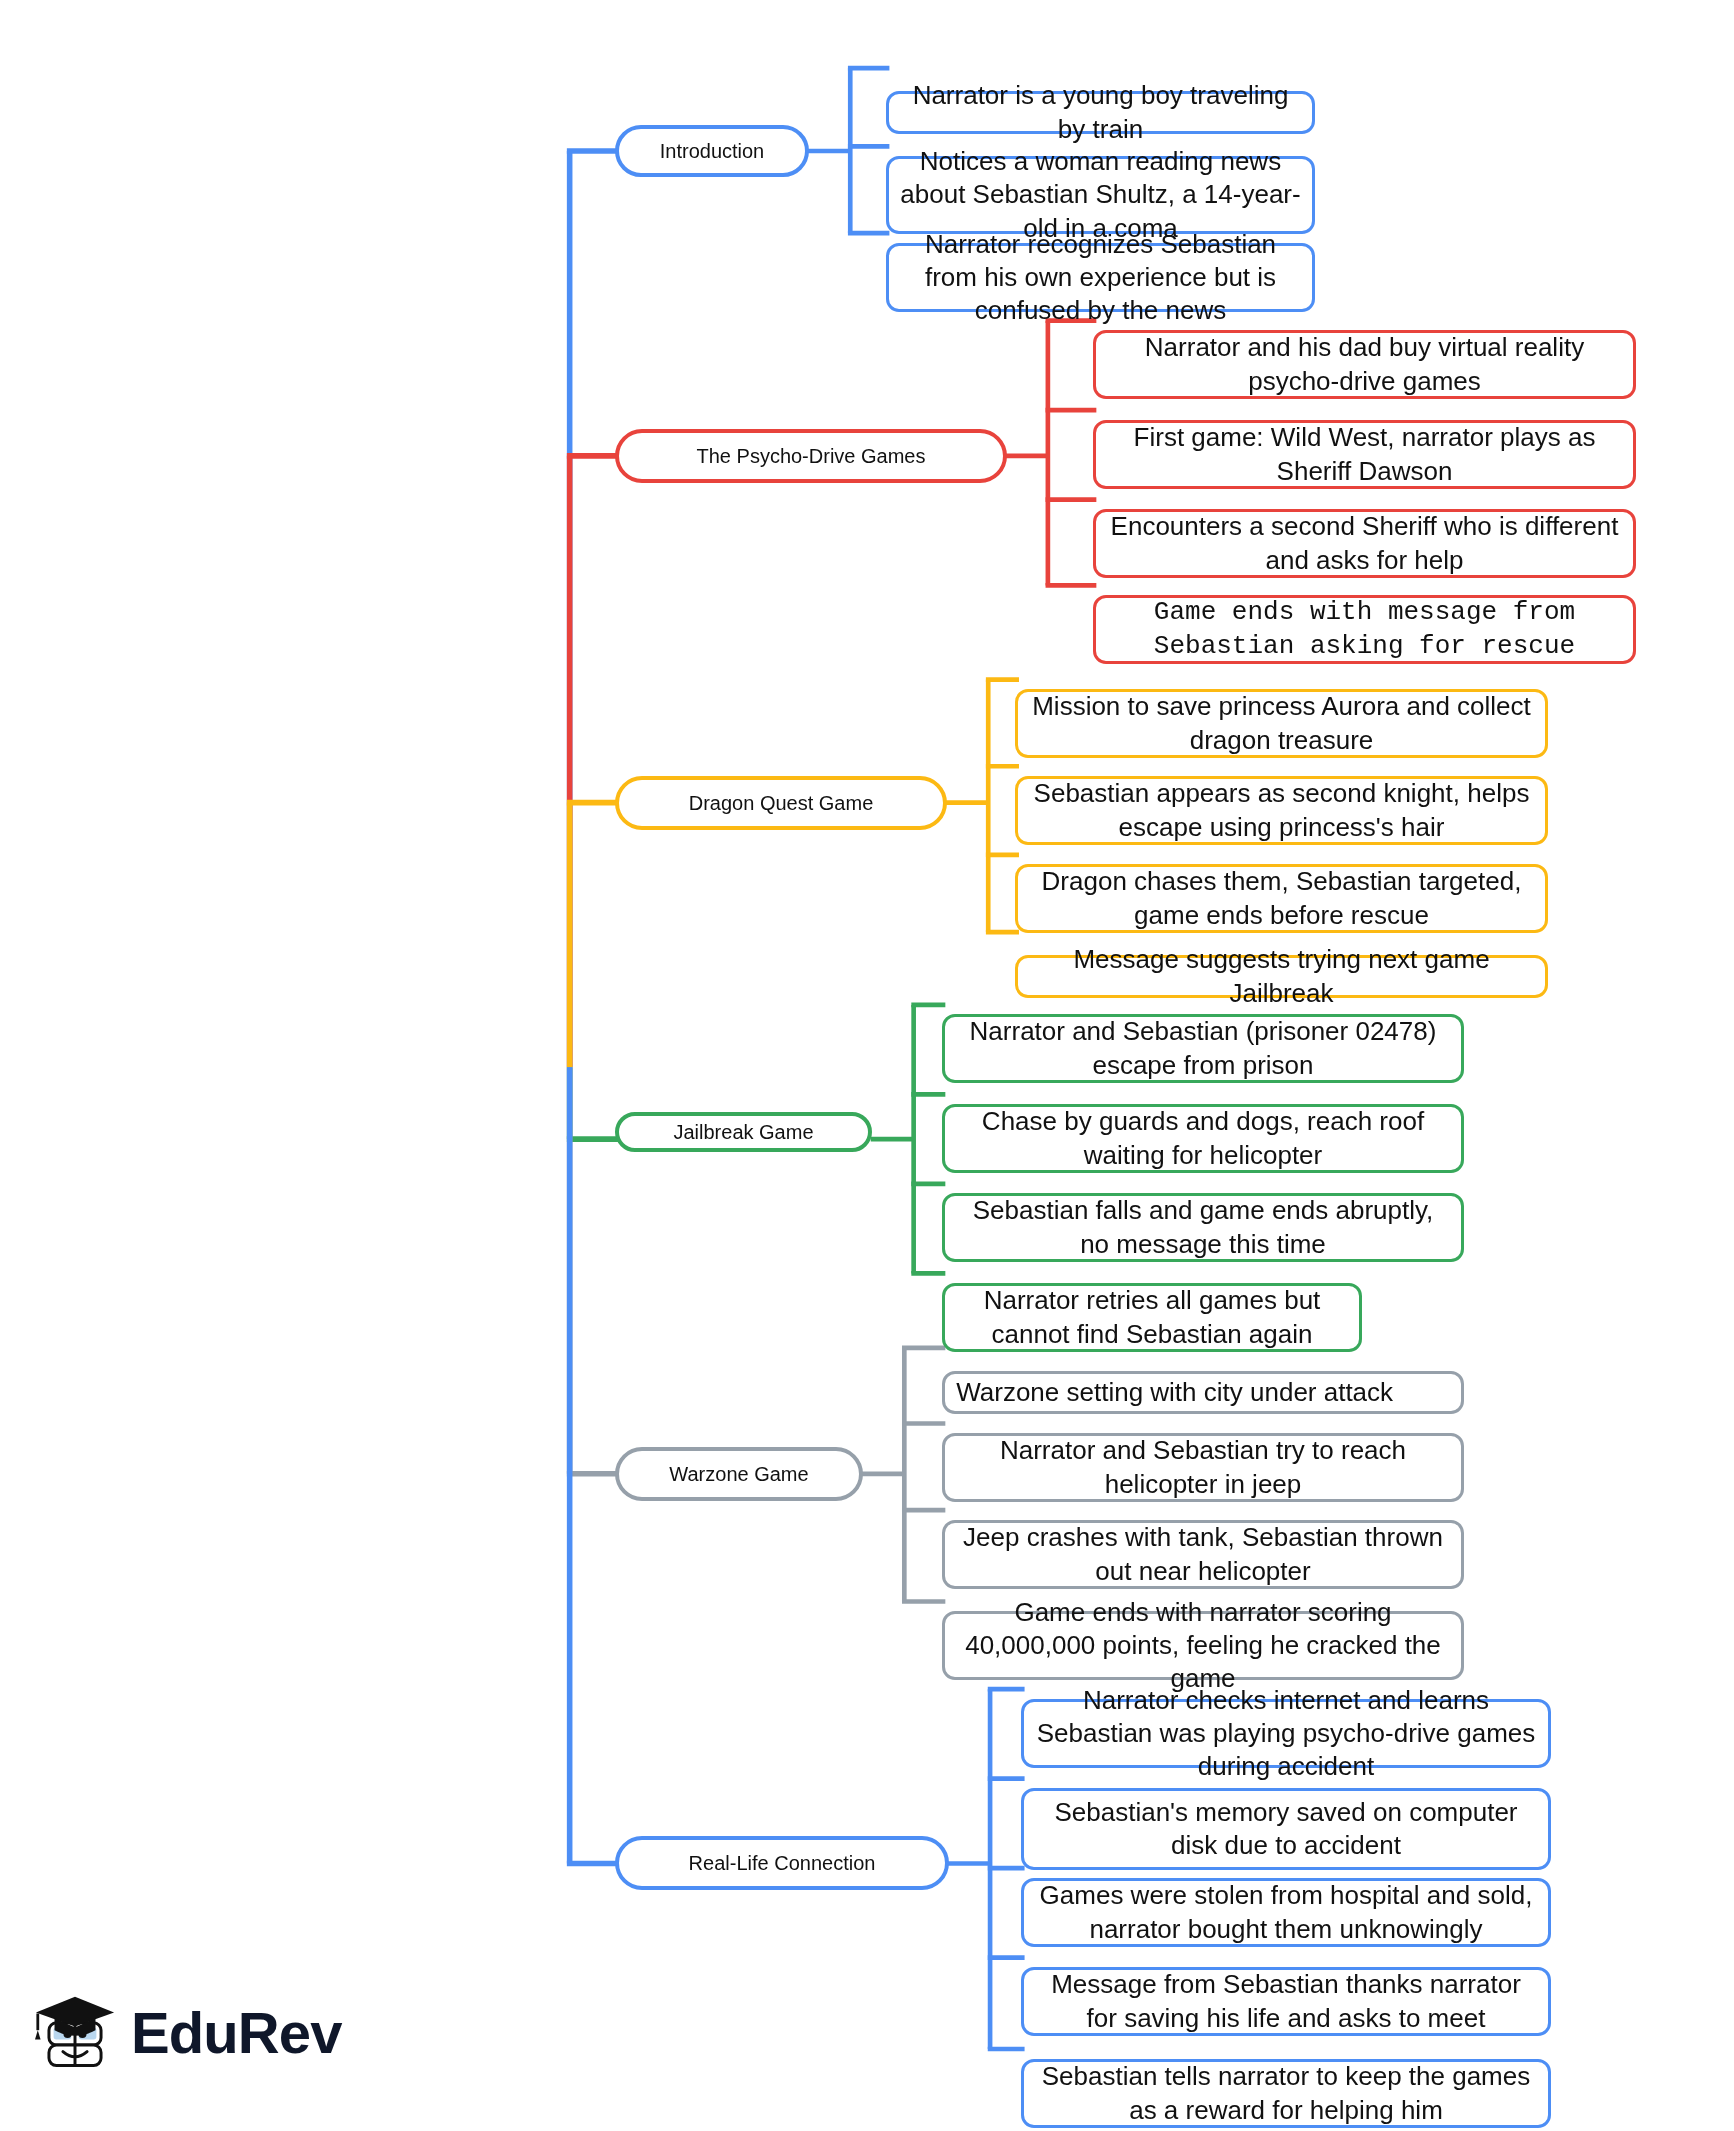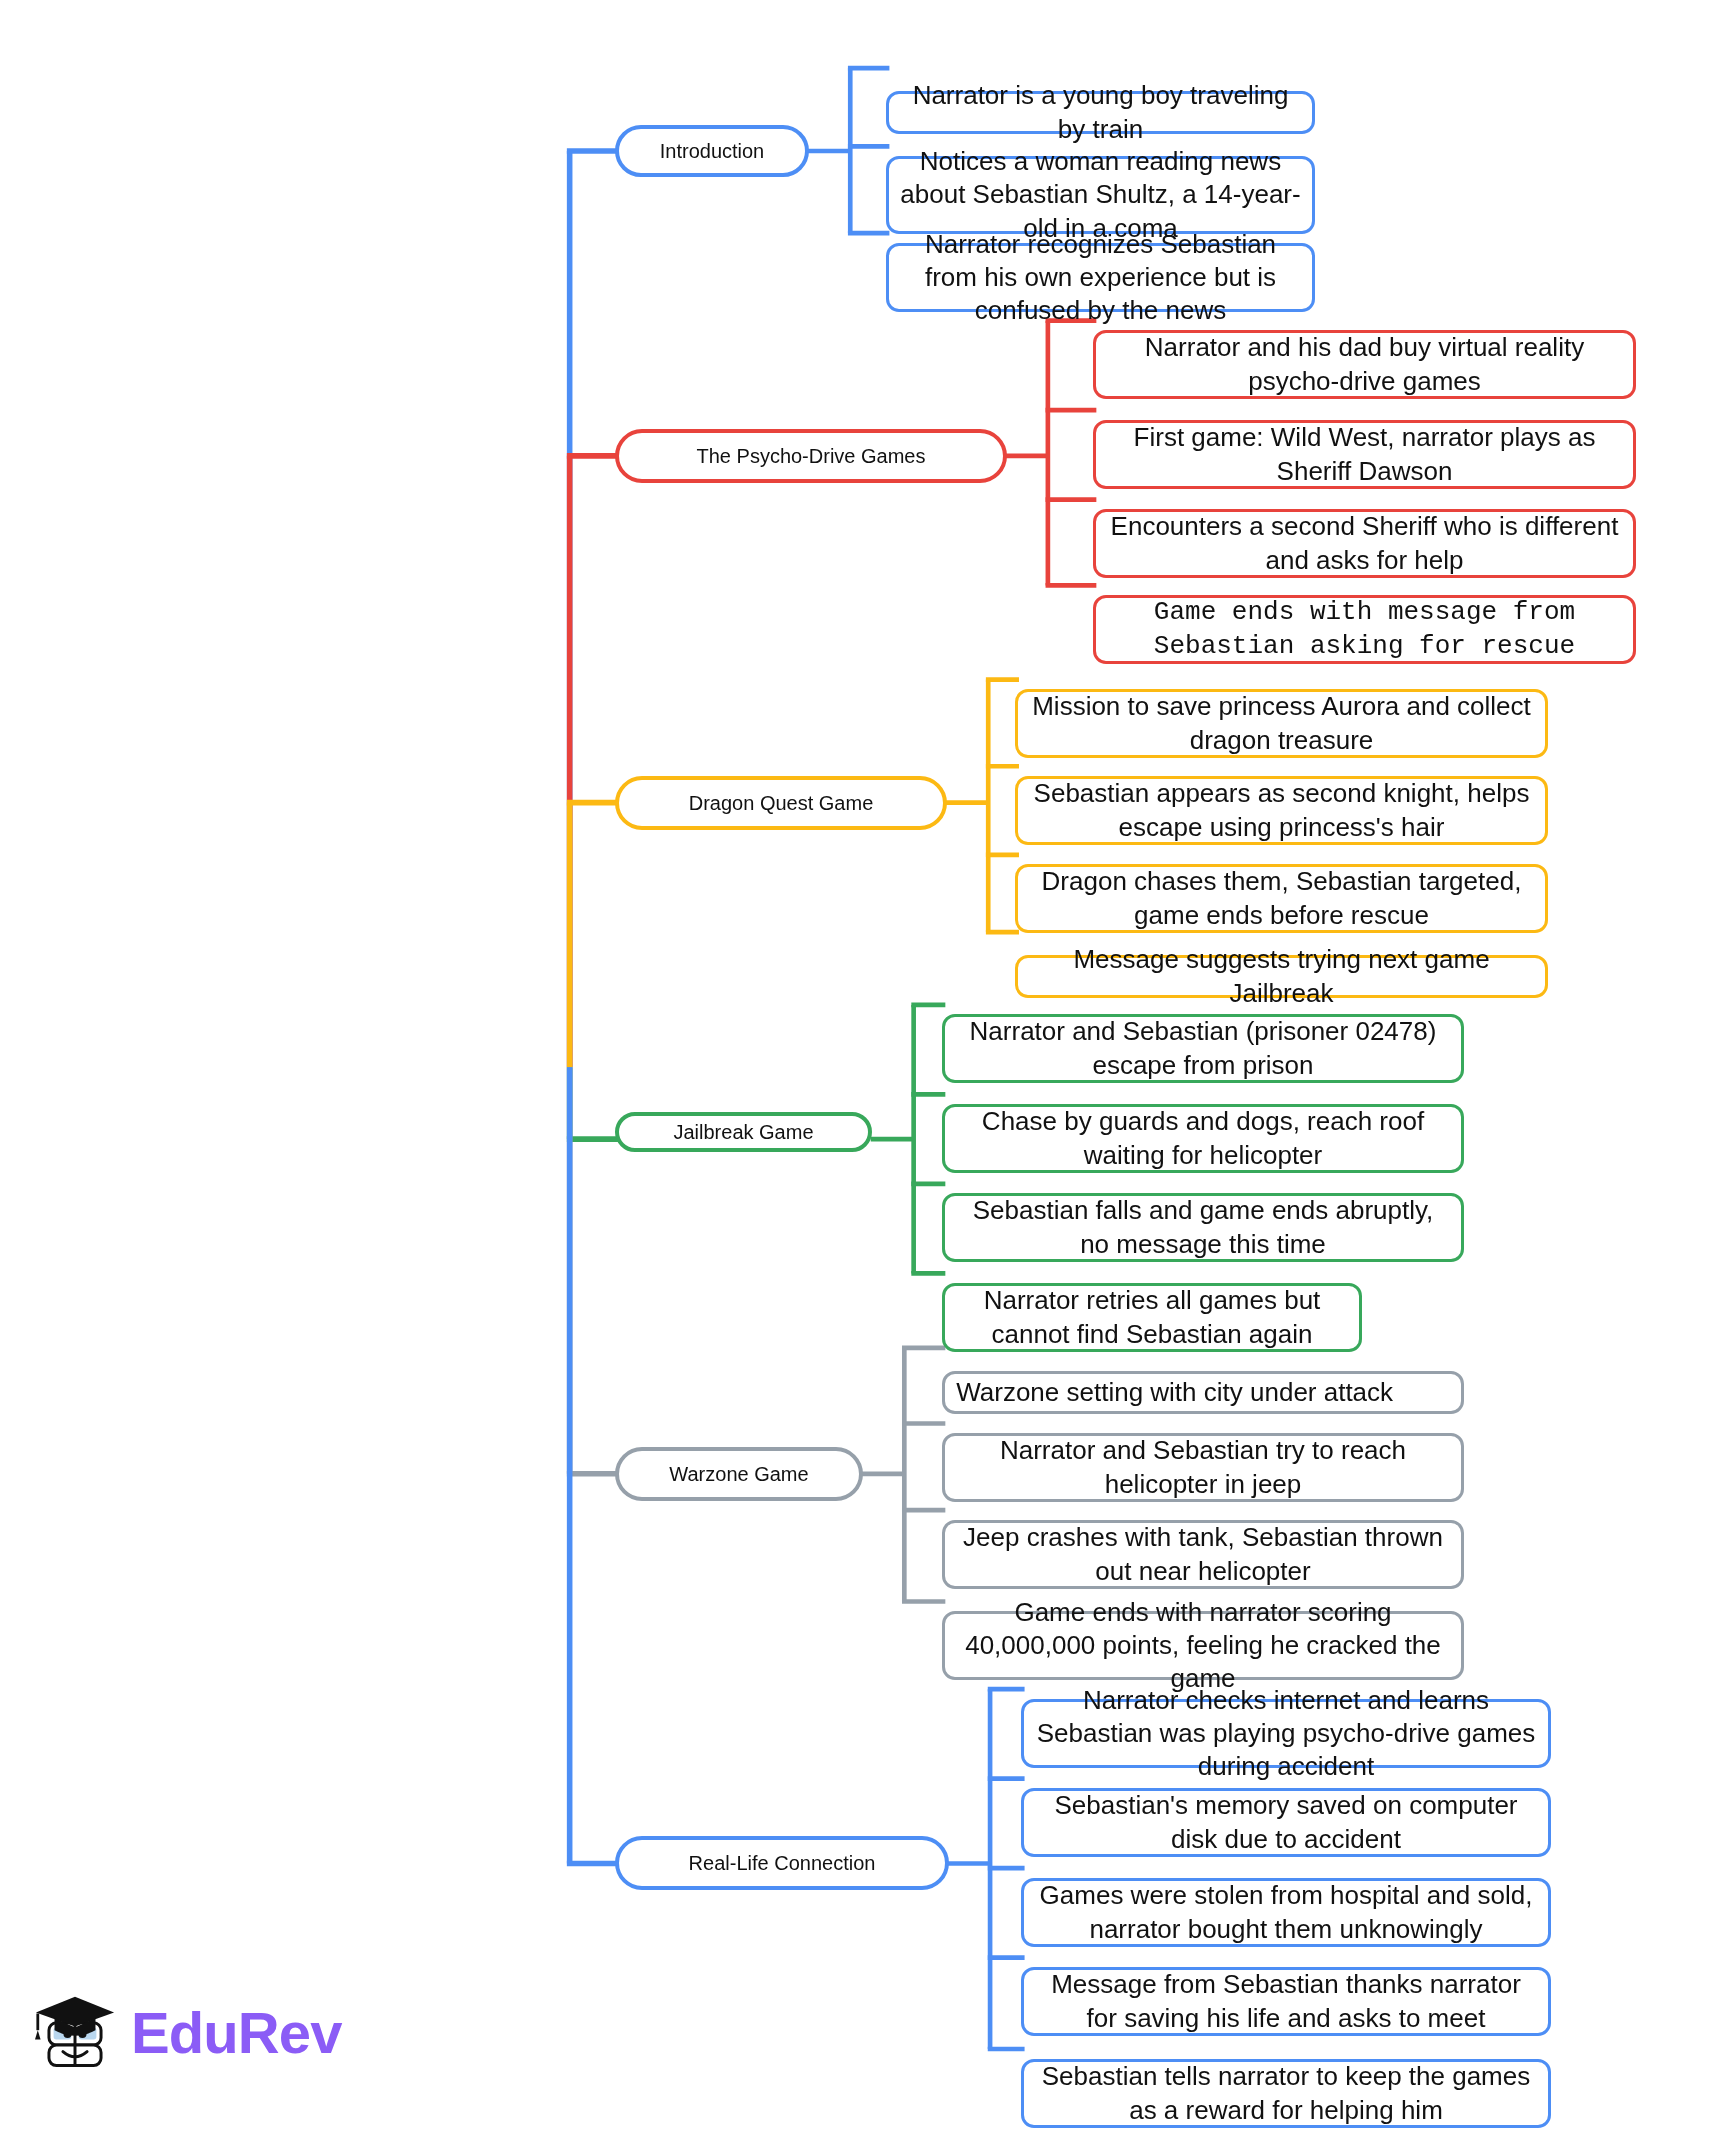--- a/index.html
+++ b/index.html
@@ -82,21 +82,21 @@
     position: absolute;
     left: 32px;
     top: 1993px;
     display: flex;
     align-items: center;
     gap: 13px;
   }
   .logo-text {
     font-size: 58px;
     font-weight: bold;
-    color: #8b5cf6;
+    color: #0f172a;
     letter-spacing: -0.9px;
     line-height: 1;
   }
 </style>
 </head>
 <body>
 
 <div id="canvas">
 
   <svg id="wires" viewBox="0 0 1861 2286" xmlns="http://www.w3.org/2000/svg">
@@ -223,21 +223,21 @@
       </div>
       <div class="leaf-node" style="left: 942px; top: 1567px; width: 522px; height: 69px; border-color: rgb(150, 160, 170);">
         <span>Game ends with narrator scoring 40,000,000 points, feeling he cracked the game</span>
       </div>
       <div class="branch-node" style="left: 615px; top: 1836px; width: 334px; height: 54px; border-color: rgb(77, 142, 245);">
         <span>Real-Life Connection</span>
       </div>
       <div class="leaf-node" style="left: 1021px; top: 1655px; width: 530px; height: 69px; border-color: rgb(77, 142, 245);">
         <span>Narrator checks internet and learns Sebastian was playing psycho-drive games during accident</span>
       </div>
-      <div class="leaf-node" style="left: 1021px; top: 1744px; width: 530px; height: 69px; border-color: rgb(77, 142, 245);">
+      <div class="leaf-node" style="left: 1021px; top: 1744px; width: 530px; height: 82px; border-color: rgb(77, 142, 245);">
         <span>Sebastian's memory saved on computer disk due to accident</span>
       </div>
       <div class="leaf-node" style="left: 1021px; top: 1834px; width: 530px; height: 69px; border-color: rgb(77, 142, 245);">
         <span>Games were stolen from hospital and sold, narrator bought them unknowingly</span>
       </div>
       <div class="leaf-node" style="left: 1021px; top: 1923px; width: 530px; height: 69px; border-color: rgb(77, 142, 245);">
         <span>Message from Sebastian thanks narrator for saving his life and asks to meet</span>
       </div>
       <div class="leaf-node" style="left: 1021px; top: 2015px; width: 530px; height: 69px; border-color: rgb(77, 142, 245);">
         <span>Sebastian tells narrator to keep the games as a reward for helping him</span>

